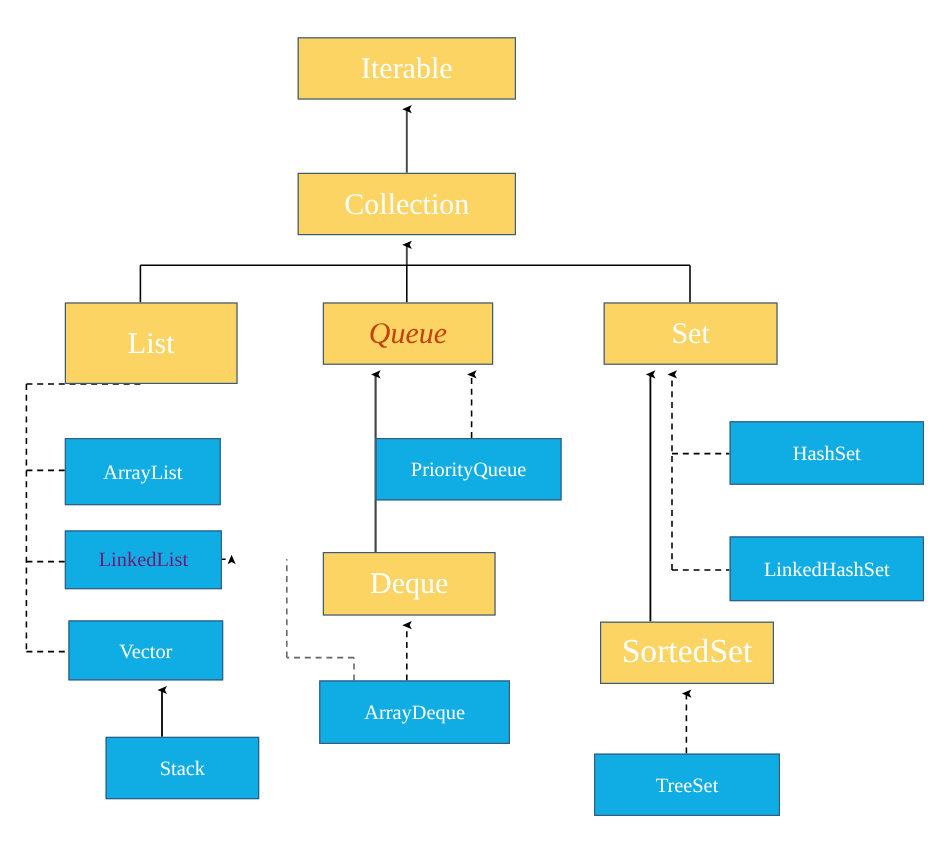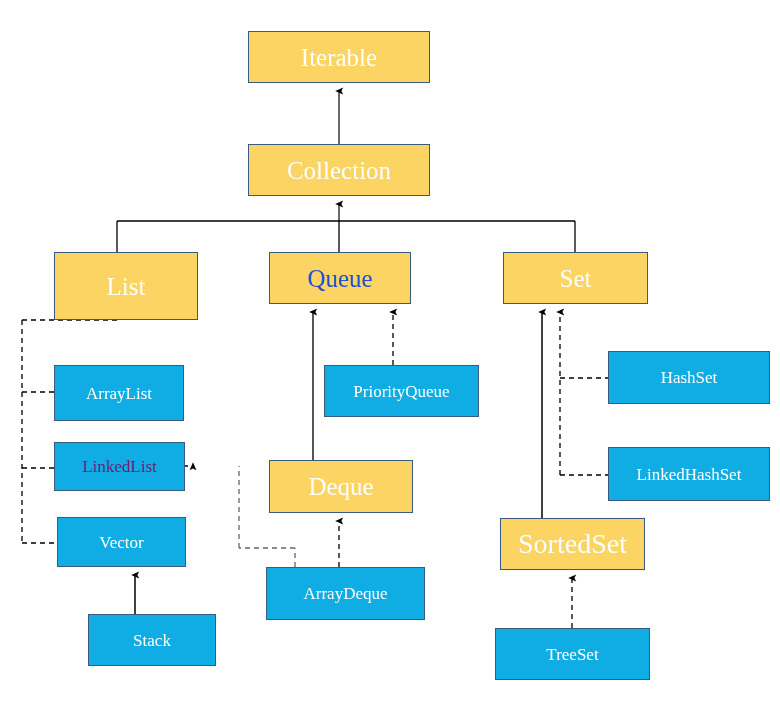--- a/index.html
+++ b/index.html
@@ -124,39 +124,39 @@
   <div id="node-layer">
       <div class="node iface big" style="left: 248px; top: 31px; width: 182px; height: 52px; background: rgb(251, 212, 99); border-color: rgb(58, 90, 128); color: rgb(255, 255, 255);">
         <span>Iterable</span>
       </div>
       <div class="node iface big" style="left: 248px; top: 144px; width: 182px; height: 52px; background: rgb(251, 212, 99); border-color: rgb(58, 90, 128); color: rgb(255, 255, 255);">
         <span>Collection</span>
       </div>
       <div class="node iface big" style="left: 54px; top: 252px; width: 144px; height: 68px; background: rgb(251, 212, 99); border-color: rgb(58, 90, 128); color: rgb(255, 255, 255);">
         <span>List</span>
       </div>
-      <div class="node iface big" style="left: 269px; top: 252px; width: 142px; height: 52px; background: rgb(251, 212, 99); border-color: rgb(58, 90, 128); color: #1d4ed8;">
+      <div class="node iface big" style="left: 269px; top: 252px; width: 142px; height: 52px; background: rgb(251, 212, 99); border-color: rgb(58, 90, 128); color: #c2410c; font-style: italic;">
         <span>Queue</span>
       </div>
       <div class="node iface big" style="left: 503px; top: 252px; width: 145px; height: 52px; background: rgb(251, 212, 99); border-color: rgb(58, 90, 128); color: rgb(255, 255, 255);">
         <span>Set</span>
       </div>
       <div class="node impl small" style="left: 54px; top: 365px; width: 130px; height: 56px; background: rgb(15, 173, 228); border-color: rgb(58, 90, 128); color: rgb(255, 255, 255);">
         <span>ArrayList</span>
       </div>
       <div class="node impl small" style="left: 54px; top: 442px; width: 131px; height: 49px; background: rgb(15, 173, 228); border-color: rgb(58, 90, 128); color: #701a75;">
         <span>LinkedList</span>
       </div>
       <div class="node impl small" style="left: 57px; top: 517px; width: 129px; height: 50px; background: rgb(15, 173, 228); border-color: rgb(58, 90, 128); color: rgb(255, 255, 255);">
         <span>Vector</span>
       </div>
       <div class="node impl small" style="left: 88px; top: 614px; width: 128px; height: 52px; background: rgb(15, 173, 228); border-color: rgb(58, 90, 128); color: rgb(255, 255, 255);">
         <span>Stack</span>
       </div>
-      <div class="node impl small" style="left: 324px; top: 365px; width: 155px; height: 52px; background: rgb(15, 173, 228); border-color: rgb(58, 90, 128); color: rgb(255, 255, 255);">
+      <div class="node impl small" style="left: 313px; top: 365px; width: 155px; height: 52px; background: rgb(15, 173, 228); border-color: rgb(58, 90, 128); color: rgb(255, 255, 255);">
         <span>PriorityQueue</span>
       </div>
       <div class="node iface big" style="left: 269px; top: 460px; width: 144px; height: 53px; background: rgb(251, 212, 99); border-color: rgb(58, 90, 128); color: rgb(255, 255, 255);">
         <span>Deque</span>
       </div>
       <div class="node impl small" style="left: 266px; top: 567px; width: 159px; height: 53px; background: rgb(15, 173, 228); border-color: rgb(58, 90, 128); color: rgb(255, 255, 255);">
         <span>ArrayDeque</span>
       </div>
       <div class="node impl small" style="left: 608px; top: 351px; width: 162px; height: 53px; background: rgb(15, 173, 228); border-color: rgb(58, 90, 128); color: rgb(255, 255, 255);">
         <span>HashSet</span>

